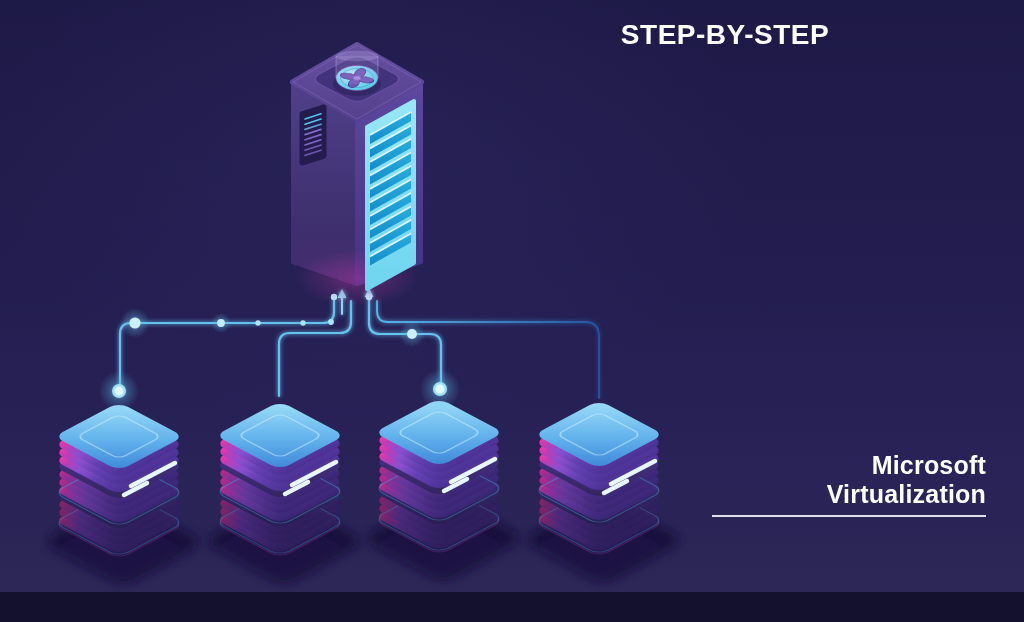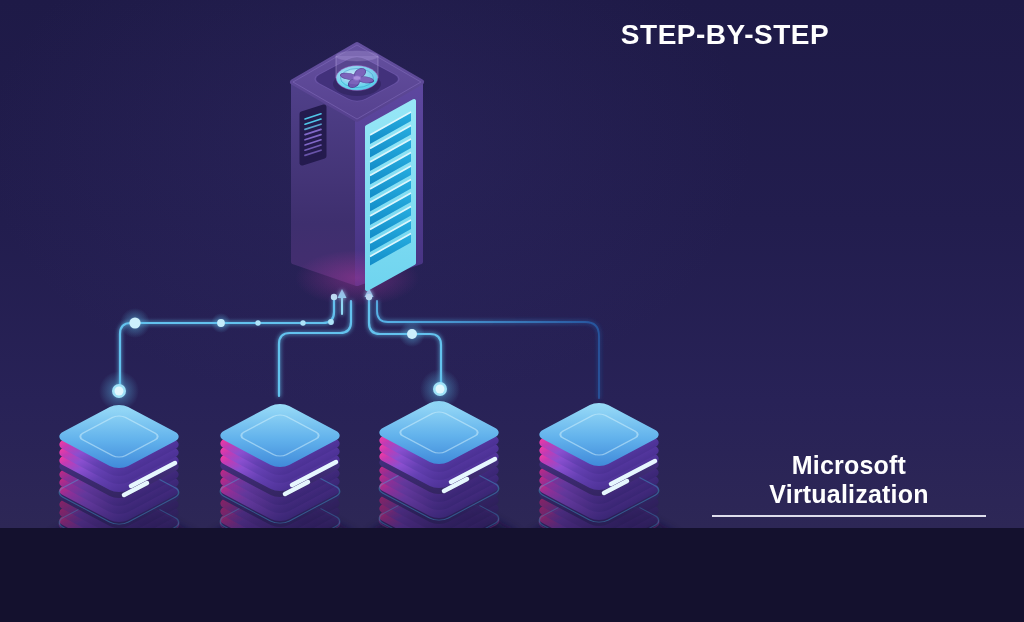--- a/index.html
+++ b/index.html
@@ -1,28 +1,28 @@
 <!DOCTYPE html>
 <html><head>
 <meta charset="utf-8">
 <style>
   html,body{margin:0;padding:0;background:#14112e;}
   .stage{
-    position:relative;width:1024px;height:528px;overflow:hidden;
+    position:relative;width:1024px;height:592px;overflow:hidden;
     font-family:"Liberation Sans",sans-serif;
     background:
       radial-gradient(ellipse 620px 420px at 36% 28%, rgba(64,55,126,0.22), rgba(0,0,0,0) 62%),
       linear-gradient(180deg,#1e1a47 0%,#221d4e 42%,#282257 76%,#2d2756 100%);
   }
   .title{
     position:absolute;left:440px;top:13px;width:570px;text-align:center;
     color:#ffffff;font-weight:bold;font-size:28px;line-height:44px;letter-spacing:.5px;
   }
   .brand{
-    position:absolute;left:712px;top:451px;width:274px;text-align:center;
+    position:absolute;left:712px;top:451px;width:274px;text-align:right;
     color:#ffffff;font-weight:bold;font-size:25px;letter-spacing:.2px;
     padding-bottom:6px;border-bottom:2px solid rgba(238,238,248,.92);
   }
   svg{position:absolute;left:0;top:0;}
 </style>
 </head>
 <body>
 
 <div class="stage">
 

